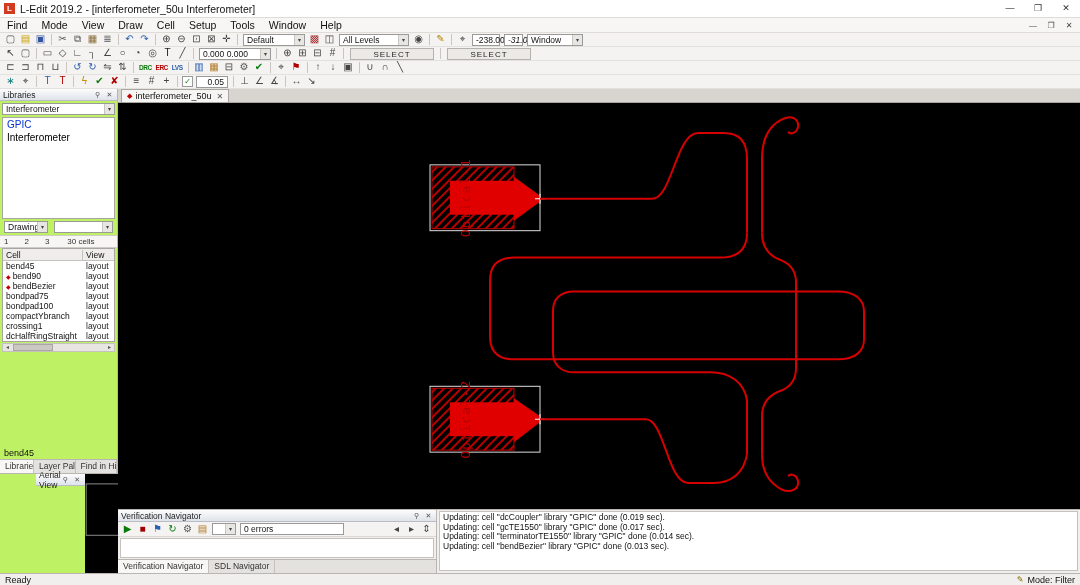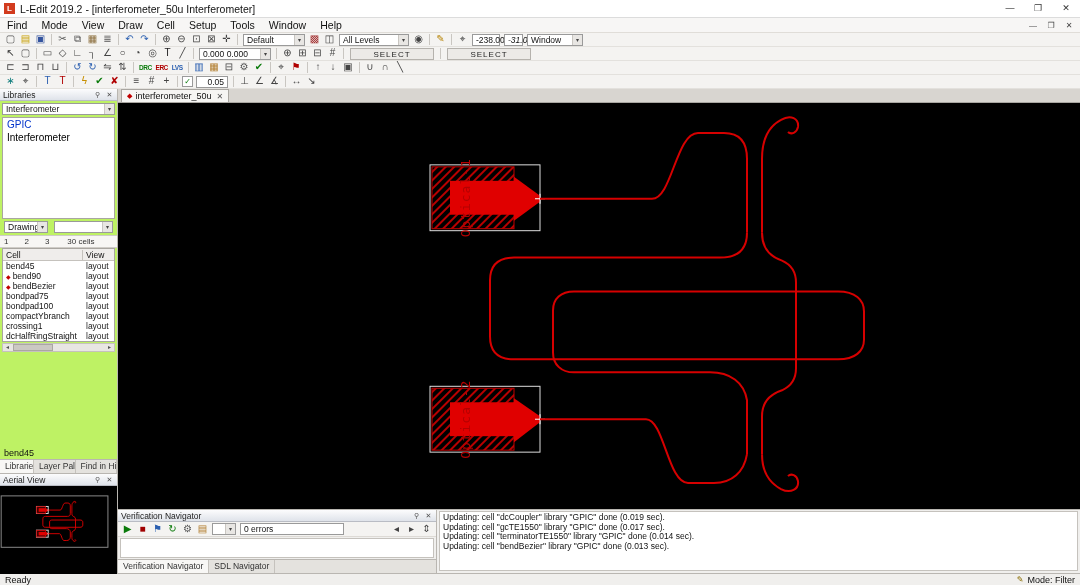--- a/index.html
+++ b/index.html
@@ -51,21 +51,21 @@
   .cell-view{width:28px;padding-left:3px;color:#222;}
   .hscroll{height:9px;margin:1px 2px 0 2px;display:flex;background:#e8e6e3;border:1px solid #c5c2bd;align-items:center;box-sizing:border-box;}
   .hs-btn{width:9px;font-size:6px;text-align:center;color:#555;line-height:7px;}
   .hs-track{flex:1;position:relative;height:100%;}
   .hs-thumb{position:absolute;left:1px;top:0px;width:38px;height:5px;background:#cbc8c3;border:1px solid #aaa7a2;}
   .lib-filler{flex:1;}
   .selected-cell-label{font-size:9px;padding:1px 4px;flex:0 0 auto;}
   .panel-tabs{height:13px;flex:0 0 13px;display:flex;border-top:1px solid #b9b6b1;background:#e4e2de;font-size:8.5px;}
   .panel-tab{padding:0 5px;line-height:12px;color:#333;border-right:1px solid #c5c2bd;white-space:nowrap;overflow:hidden;}
   .panel-tab.active{background:#f8f7f5;}
-  .aerial{height:99px;flex:0 0 99px;display:flex;flex-direction:column;border-top:1px solid #b9b6b1;}
+  .aerial{height:99px;flex:0 0 99px;display:flex;flex-direction:row;border-top:1px solid #b9b6b1;padding-left:36px;}
   .aerial-content{flex:1;background:#000;}
   .right-col{flex:1;display:flex;flex-direction:column;min-width:0;}
   .doc-tabstrip{height:14px;flex:0 0 14px;background:#d8d5d0;border-bottom:1px solid #a9a6a1;display:flex;align-items:flex-end;padding-left:3px;box-sizing:border-box;}
   .doc-tab{height:13px;background:#f6f5f3;border:1px solid #a9a6a1;border-bottom:none;display:flex;align-items:center;font-size:9px;padding:0 5px;gap:3px;box-sizing:border-box;}
   .doc-tab-icon{color:#c00000;font-size:7px;}
   .doc-tab-close{font-size:8px;color:#555;margin-left:2px;}
   .canvas{flex:1;background:#000;overflow:hidden;}
   #canvas-svg{width:100%;height:100%;display:block;}
   .port-label{font-family:"DejaVu Sans Mono",monospace;letter-spacing:1px;}
   .bottom-panels{height:63px;flex:0 0 63px;display:flex;border-top:1px solid #b9b6b1;background:#f0efed;}

